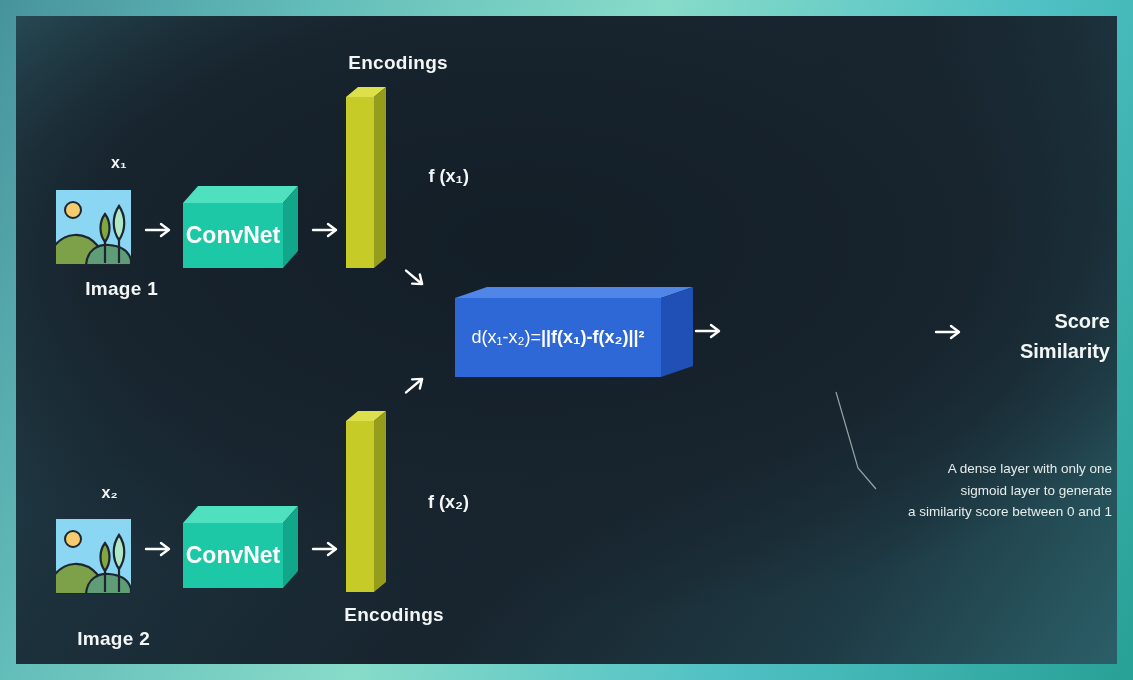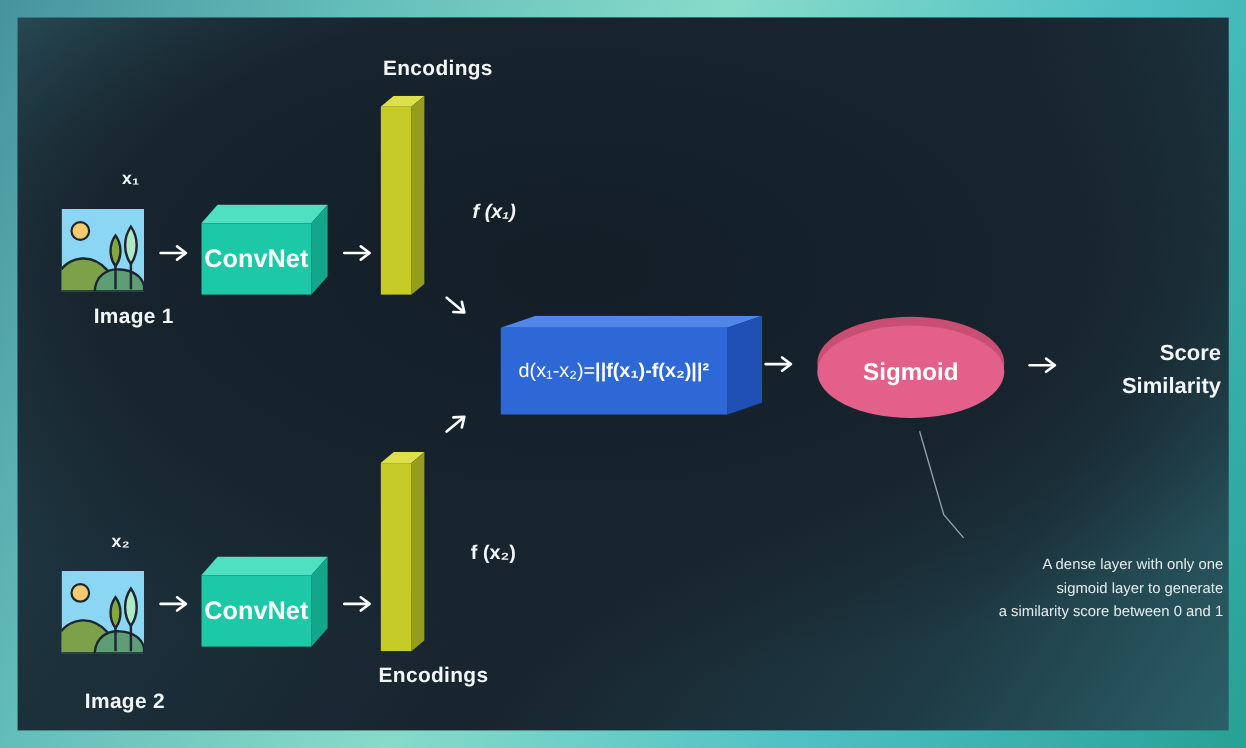--- a/index.html
+++ b/index.html
@@ -77,21 +77,21 @@
     </svg>
 
     <svg class="abs" style="left:330px;top:71px;" width="40" height="181" viewBox="0 0 40 181">
       <polygon points="0,10 12,0 40,0 28,10" fill="#dde04a"></polygon>
       <polygon points="28,10 40,0 40,171 28,181" fill="#969c1b"></polygon>
       <rect x="0" y="10" width="28" height="171" fill="#c6cb28"></rect>
     </svg>
 
     <div class="abs txt enc-title center" style="left:300px;top:36px;width:132px;">Encodings</div>
 
-    <div class="abs txt fx-label center" style="left:377px;top:166px;width:76px;font-style:italic;">f (x₁)</div>
+    <div class="abs txt fx-label center" style="left:377px;top:150px;width:76px;">f (x₁)</div>
 
     <svg class="abs arrow" style="left:383px;top:254px;transform:rotate(40deg);" width="34" height="18">
       <line x1="4" y1="9" x2="24" y2="9"></line>
         <polyline points="17,3 25,9 17,15"></polyline>
     </svg>
     <svg class="abs arrow" style="left:383px;top:359px;transform:rotate(-40deg);" width="34" height="18">
       <line x1="4" y1="9" x2="24" y2="9"></line>
         <polyline points="17,3 25,9 17,15"></polyline>
     </svg>
 
@@ -105,40 +105,35 @@
           <span>d(x₁-x₂)=</span>
           <span class="f-main">||f(x₁)-f(x₂)||²</span>
         </div>
     </div>
 
     <svg class="abs arrow" style="left:678px;top:306px;" width="34" height="18">
       <line x1="2" y1="9" x2="24" y2="9"></line>
         <polyline points="17,3 25,9 17,15"></polyline>
     </svg>
 
-    <div class="abs" style="left:727px;top:272px;width:170px;height:92px;">
-      <div class="sig-back" style="background:#c94e74;"></div>
-      <div class="sig-front" style="background:#e2608a;"></div>
-      <div class="abs node-label" style="left:0;top:8px;width:170px;height:84px;font-size:22px;">Sigmoid</div>
-    </div>
 
     <svg class="abs arrow" style="left:918px;top:307px;" width="34" height="18">
       <line x1="2" y1="9" x2="24" y2="9"></line>
         <polyline points="17,3 25,9 17,15"></polyline>
     </svg>
 
     <div class="abs txt center" style="left:944px;top:290px;width:150px;">
       <div class="out-label">Score</div>
       <div class="out-label">Similarity</div>
     </div>
 
     <svg class="abs" style="left:814px;top:372px;" width="70" height="115">
       <polyline class="leader" points="6,4 28,80 46,101"></polyline>
     </svg>
-    <div class="abs annot center" style="left:830px;top:442px;width:266px;margin-top:44px;">
+    <div class="abs annot center" style="left:830px;top:442px;width:266px;">
       <div>A dense layer with only one</div>
       <div>sigmoid layer to generate</div>
       <div>a similarity score between 0 and 1</div>
     </div>
 
     <div class="abs txt var-label center" style="left:42px;top:468px;width:60px;">x₂</div>
 
     <svg class="abs" style="left:40px;top:503px;" width="75" height="75" viewBox="0 0 75 75">
       <rect x="0" y="0" width="75" height="75" fill="#8bd6f2"></rect>
       <circle cx="17" cy="20" r="8" fill="#f5cb70" stroke="#1d2530" stroke-width="2"></circle>

